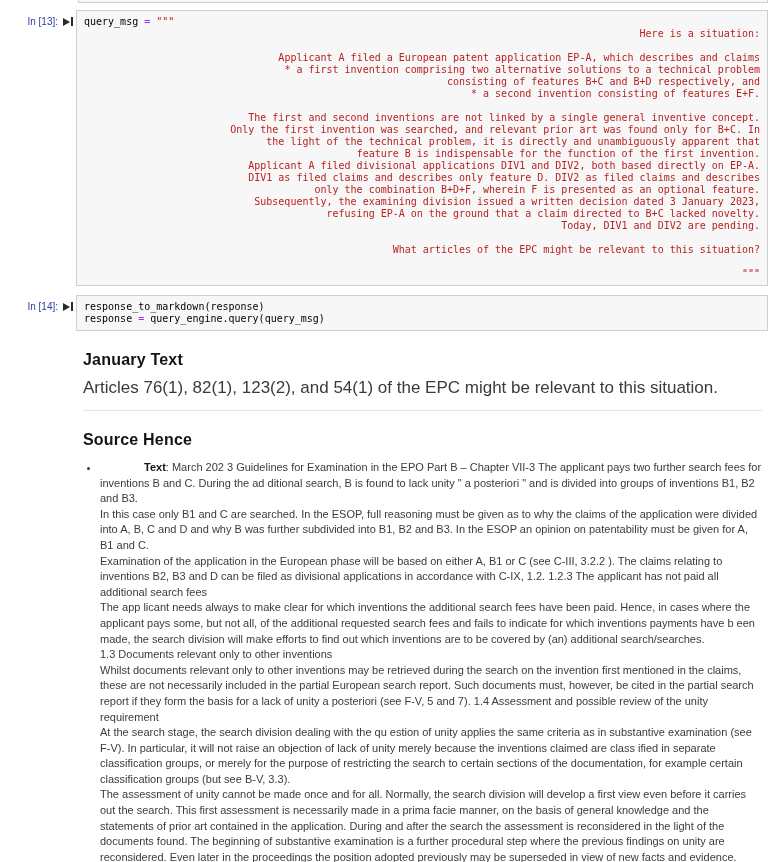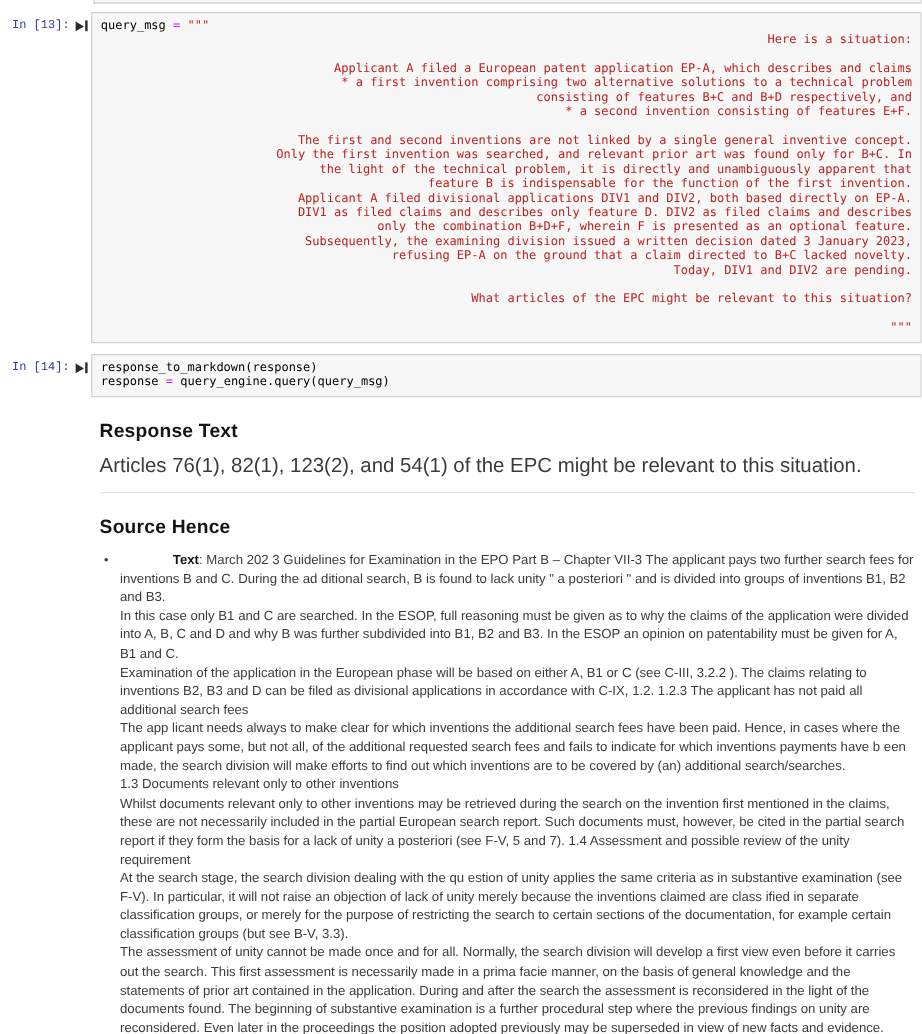--- a/index.html
+++ b/index.html
@@ -16,21 +16,21 @@
     border: 1px solid #cfcfcf; border-top: none;
     margin-bottom: 7px;
   }
   .cell { display: flex; align-items: flex-start; margin-bottom: 9px; }
   .prompt-col {
     width: 76px; flex: none;
     display: flex; justify-content: flex-end; align-items: flex-start; gap: 5px;
     padding-top: 6px; padding-right: 3px;
   }
   .prompt {
-    font-family: Liberation Mono, monospace;
+    font-family: Liberation Sans, sans-serif;
     font-size: 10px; line-height: 12px; color: #303F9F; white-space: nowrap;
   }
   .run-icon { display: inline-flex; align-items: center; margin-top: 1px; }
   .run-icon .tri {
     width: 0; height: 0;
     border-left: 7px solid #2b2b2b;
     border-top: 4.5px solid transparent;
     border-bottom: 4.5px solid transparent;
   }
   .run-icon .bar { width: 2px; height: 9px; background: #2b2b2b; margin-left: 1px; }
@@ -104,21 +104,21 @@
       <span class="bar"></span>
     </div>
   </div>
   <div class="input-box">
     <div class="code-line">response_to_markdown(response)</div>
     <div class="code-line"><span>response</span><span> </span><span class="cm-op">=</span><span> query_engine.query(query_msg)</span></div>
   </div>
 </div>
 
 <div class="output-area">
-  <h3>Response Text</h3>
+  <h3>January Text</h3>
   <p>Articles 76(1), 82(1), 123(2), and 54(1) of the EPC might be relevant to this situation.</p>
   <hr>
   <h3>Source Hence</h3>
   <ul class="src-list">
     <li>
       <span class="b">Text</span><span>: </span><span class="pre-line">March 202 3 Guidelines for Examination in the EPO Part B – Chapter VII-3 The applicant pays two further search fees for inventions B and C. During the ad ditional search, B is found to lack unity " a posteriori " and is divided into groups of inventions B1, B2 and B3.
 In this case only B1 and C are searched. In the ESOP, full reasoning must be given as to why the claims of the application were divided into A, B, C and D and why B was further subdivided into B1, B2 and B3. In the ESOP an opinion on patentability must be given for A, B1 and C.
 Examination of the application in the European phase will be based on either A, B1 or C (see C-III, 3.2.2 ). The claims relating to inventions B2, B3 and D can be filed as divisional applications in accordance with C-IX, 1.2. 1.2.3 The applicant has not paid all additional search fees
 The app licant needs always to make clear for which inventions the additional search fees have been paid. Hence, in cases where the applicant pays some, but not all, of the additional requested search fees and fails to indicate for which inventions payments have b een made, the search division will make efforts to find out which inventions are to be covered by (an) additional search/searches.
 1.3 Documents relevant only to other inventions

